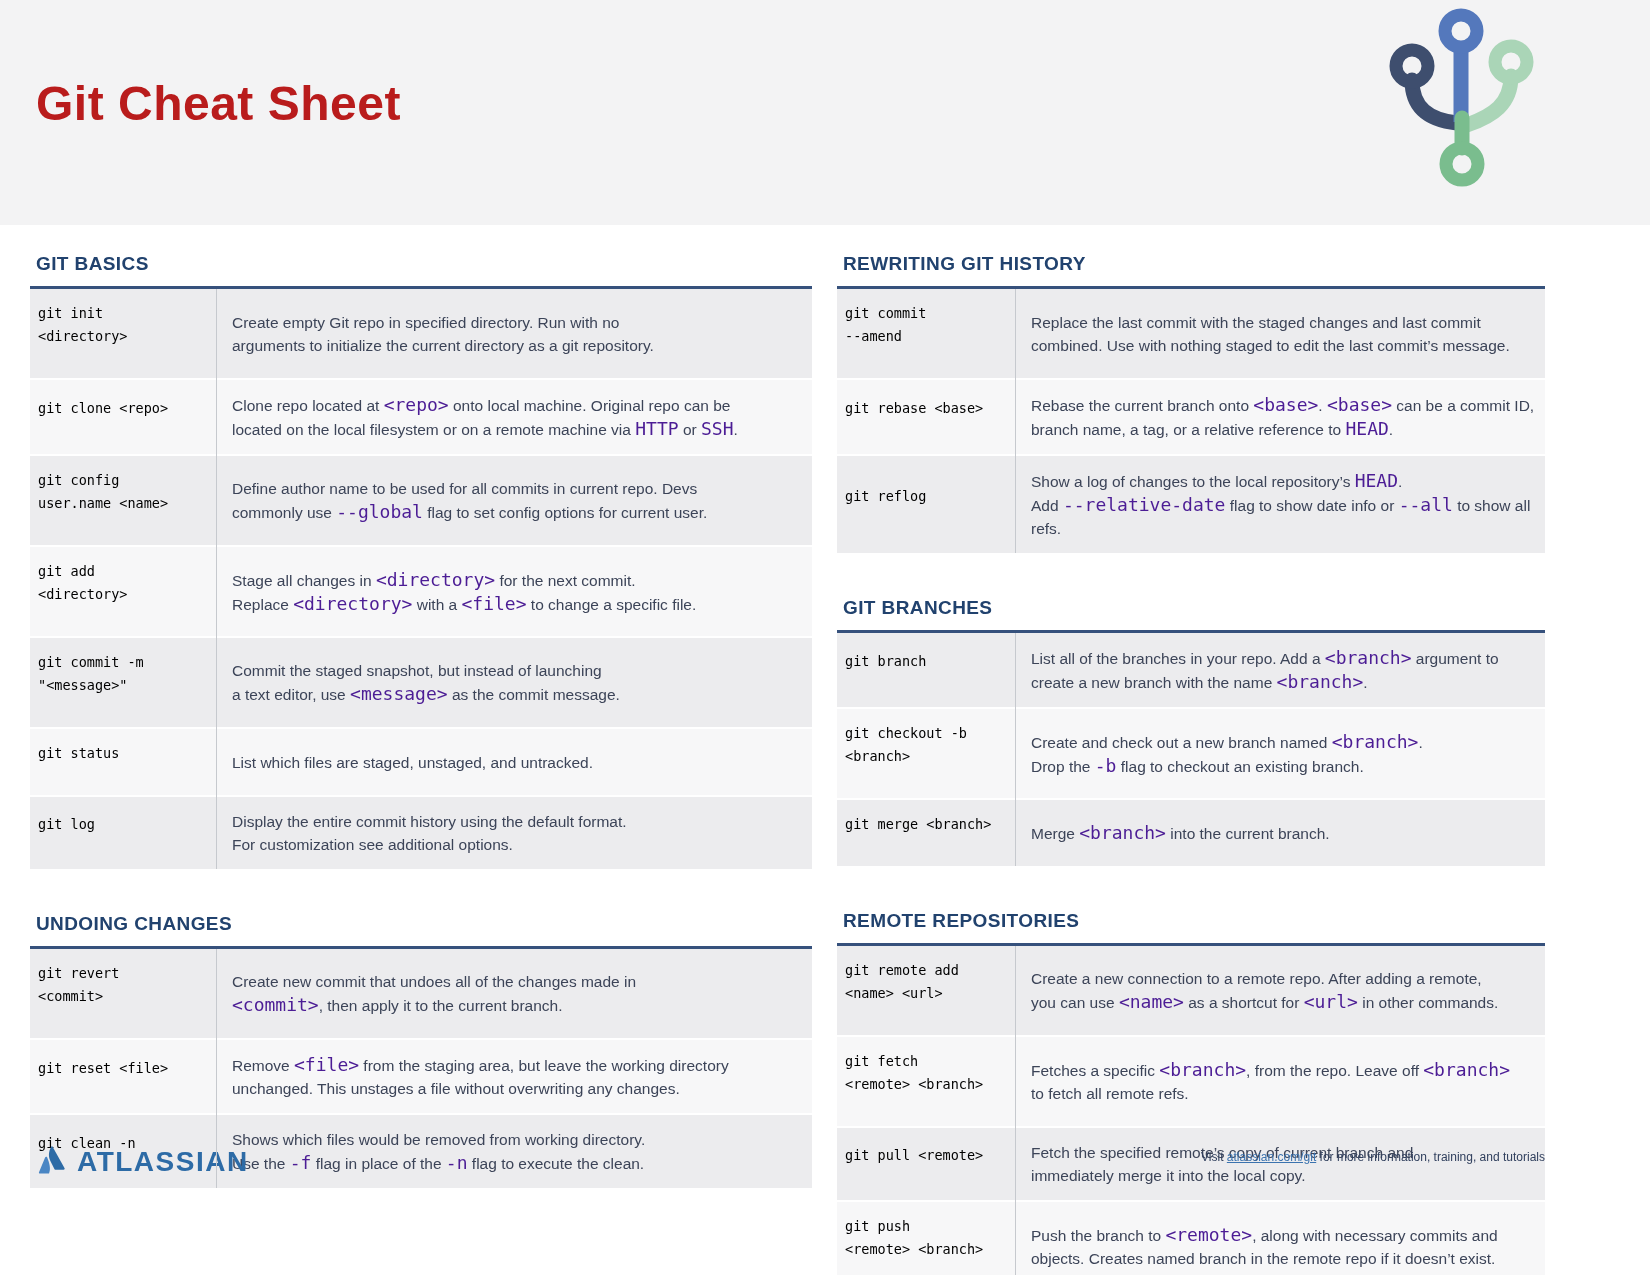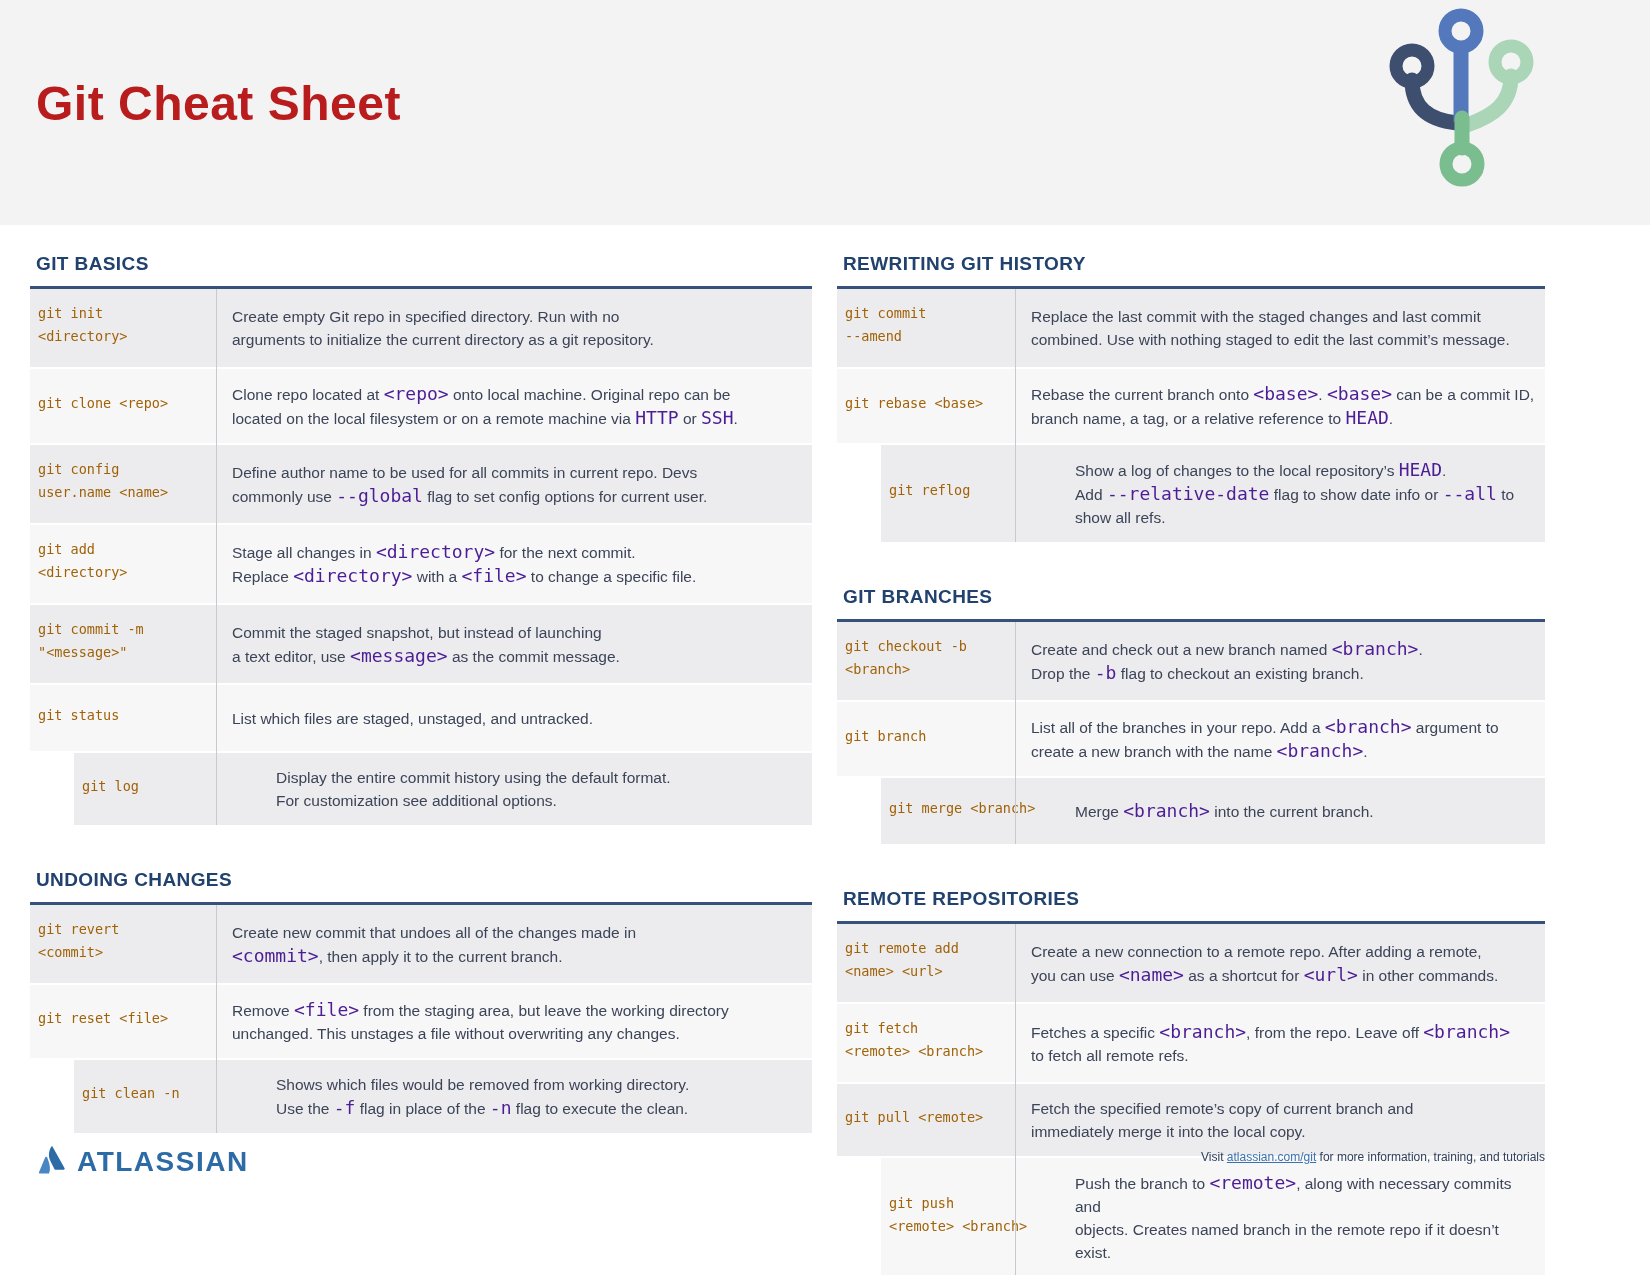--- a/index.html
+++ b/index.html
@@ -36,28 +36,28 @@
   .tbl .vline{
     position:absolute;top:0;bottom:0;width:1px;background:#c6c9ce;
     z-index:2;
   }
   .col-left .vline{left:186px;}
   .col-right .vline{left:178px;}
   .row{
     display:flex;align-items:center;min-height:66px;
     border-bottom:2px solid #ffffff;
   }
-  .row:last-child{border-bottom:none;margin-left:44px;}
+  .row:last-child{border-bottom:none;}
   .row:nth-child(odd){background:#f7f7f8;}
   .row:nth-child(even){background:#ececee;}
   .cmd{
     flex:0 0 auto;box-sizing:border-box;
-    padding:13px 10px 19px 8px;
+    padding:13px 10px 30px 8px;
     font-family:"DejaVu Sans Mono", monospace;
-    font-size:13.5px;line-height:23px;color:#a16207;
+    font-size:13.5px;line-height:23px;color:#000000;
     white-space:pre;
   }
   .col-left .cmd{width:186px;}
   .col-right .cmd{width:178px;}
   .desc{
     flex:1 1 auto;box-sizing:border-box;
     padding:13px 8px 13px 16px;
     font-size:15.5px;line-height:23px;color:#3c4458;
   }
   .desc .code{
@@ -178,26 +178,26 @@
           <div class="cmd"><div>git reflog</div></div>
           <div class="desc">Show a log of changes to the local repository’s <span class="code">HEAD</span>.<br>Add <span class="code">--relative-date</span> flag to show date info or <span class="code">--all</span> to show all refs.</div>
         </div>
       </div>
   </div>
   <div class="section">
     <div class="section-title">GIT BRANCHES</div>
     <div class="tbl">
         <div class="vline"></div>
         <div class="row">
+          <div class="cmd"><div>git branch</div></div>
+          <div class="desc">List all of the branches in your repo. Add a <span class="code">&lt;branch&gt;</span> argument to<br>create a new branch with the name <span class="code">&lt;branch&gt;</span>.</div>
+        </div>
+        <div class="row">
           <div class="cmd"><div>git checkout -b</div><div>&lt;branch&gt;</div></div>
           <div class="desc">Create and check out a new branch named <span class="code">&lt;branch&gt;</span>.<br>Drop the <span class="code">-b</span> flag to checkout an existing branch.</div>
-        </div>
-        <div class="row">
-          <div class="cmd"><div>git branch</div></div>
-          <div class="desc">List all of the branches in your repo. Add a <span class="code">&lt;branch&gt;</span> argument to<br>create a new branch with the name <span class="code">&lt;branch&gt;</span>.</div>
         </div>
         <div class="row">
           <div class="cmd"><div>git merge &lt;branch&gt;</div></div>
           <div class="desc">Merge <span class="code">&lt;branch&gt;</span> into the current branch.</div>
         </div>
       </div>
   </div>
   <div class="section">
     <div class="section-title">REMOTE REPOSITORIES</div>
     <div class="tbl">

